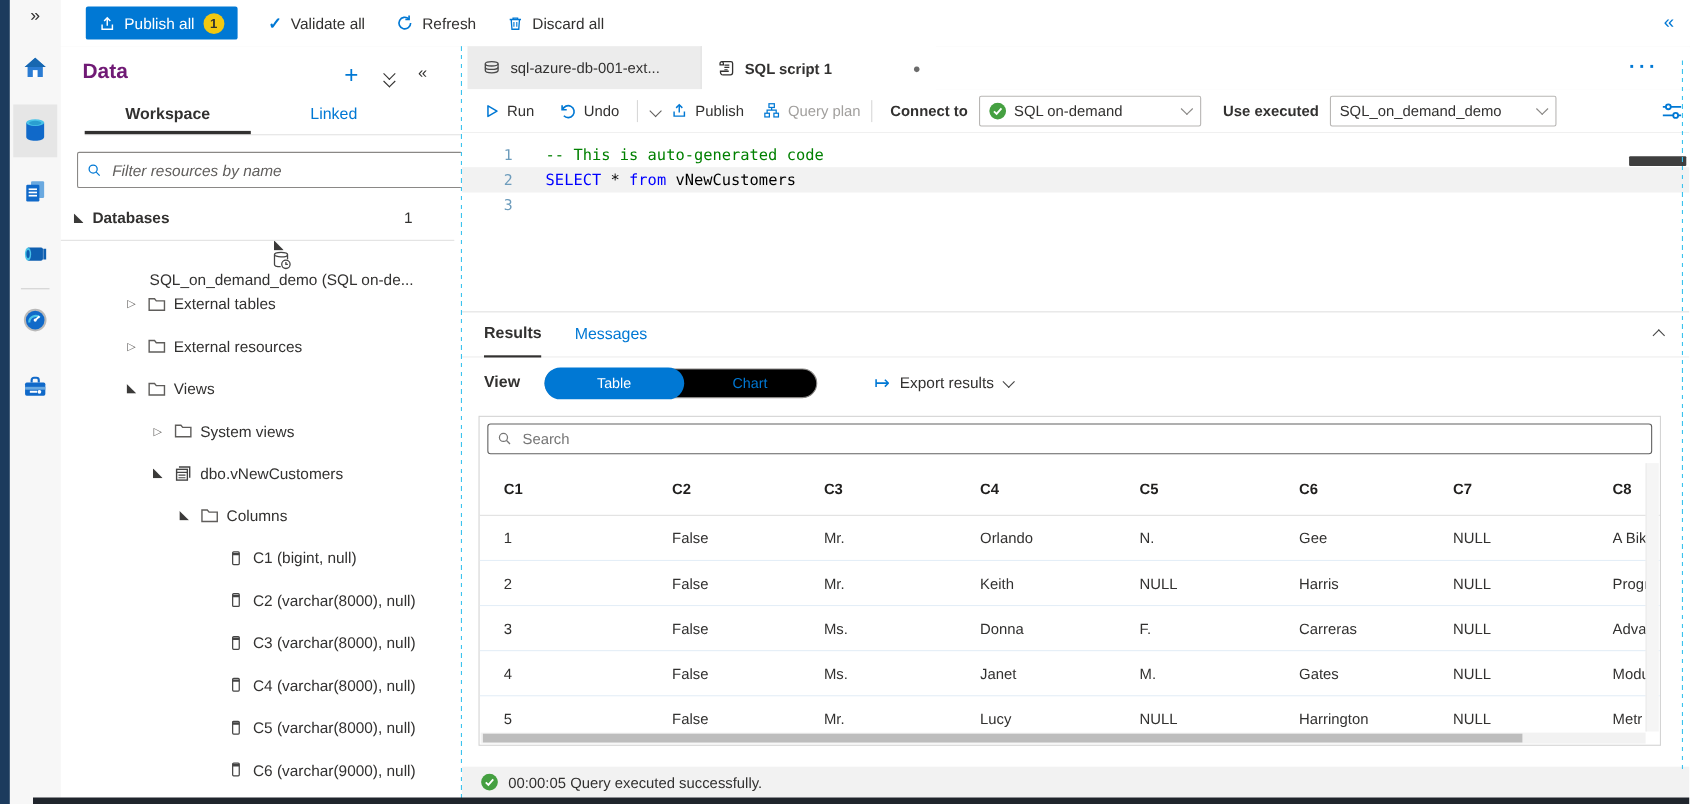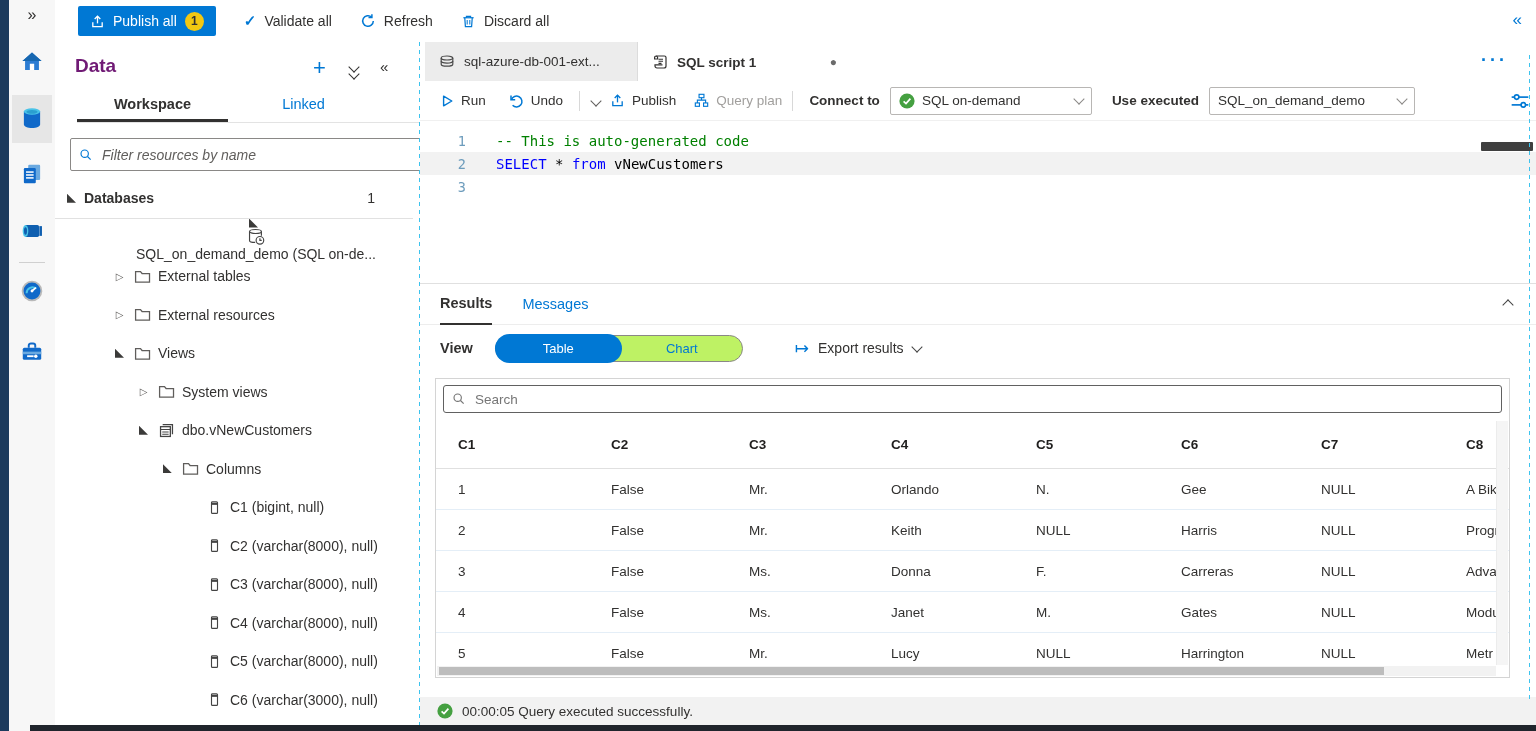--- a/index.html
+++ b/index.html
@@ -83,21 +83,21 @@
   .ed-scroll{position:absolute;right:3px;top:21px;width:52px;height:9px;background:#3f3f3f;border-radius:1px;}
   .pane-divider{position:absolute;left:420px;top:283px;width:1116px;height:1px;background:#e0e0e0;}
   
   .res-header{position:absolute;left:420px;top:284px;width:1116px;height:40px;border-bottom:1px solid #ededed;display:flex;align-items:center;}
   .res-tab{margin-left:20px;font-size:14.5px;font-weight:600;height:100%;display:flex;align-items:center;border-bottom:2.5px solid #323130;cursor:pointer;}
   .msg-tab{margin-left:30px;color:#0078d4;font-size:14.5px;cursor:pointer;}
   .res-collapse{position:absolute;right:24px;top:12px;color:#444;cursor:pointer;}
   
   .view-row{position:absolute;left:420px;top:325px;width:1116px;height:46px;display:flex;align-items:center;}
   .view-label{margin-left:20px;font-weight:700;font-size:14.5px;}
-  .view-toggle{margin-left:22px;width:248px;height:27px;border:1px solid #8a8886;border-radius:15px;display:flex;align-items:center;background:#bef264;box-sizing:border-box;cursor:pointer;}
+  .view-toggle{margin-left:22px;width:248px;height:27px;border:1px solid #8a8886;border-radius:15px;display:flex;align-items:center;background:#000000;box-sizing:border-box;cursor:pointer;}
   .seg-table{width:127px;height:29px;margin:-1px 0 -1px -1px;border-radius:15px;background:#0078d4;color:#fff;
              display:flex;align-items:center;justify-content:center;font-size:13px;}
   .seg-chart{flex:1;text-align:center;color:#0078d4;font-size:13px;}
   .export{display:flex;align-items:center;gap:9px;margin-left:52px;cursor:pointer;}
   .export-ico{color:#0078d4;font-size:17px;}
   
   .grid-card{position:absolute;left:435px;top:378px;width:1075px;height:300px;border:1px solid #d4d4d4;background:#fff;
              box-sizing:border-box;overflow:hidden;}
   .search-box{position:absolute;left:7px;top:6px;right:7px;height:28px;border:1px solid #616161;border-radius:3px;
               display:flex;align-items:center;padding:0 8px;gap:7px;box-sizing:border-box;}
@@ -380,21 +380,21 @@
           <span class="tree-label">C5 (varchar(8000), null)</span>
         </div>
         <div class="tree-row" style="padding-left: 129px;">
           <span class="t-slot"></span>
           <span class="tree-ico">
             <svg viewBox="0 0 16 16" width="15" height="15">
               <rect x="4.8" y="1.8" width="6.4" height="12.4" rx="1" fill="none" stroke="#444" stroke-width="1.2"></rect>
               <path d="M4.8 2.8h6.4v2.4H4.8z" fill="#444"></path>
             </svg>
           </span>
-          <span class="tree-label">C6 (varchar(3000), null)</span>
+          <span class="tree-label">C6 (varchar(9000), null)</span>
         </div>
         <div class="tree-row" style="padding-left: 129px;">
           <span class="t-slot"></span>
           <span class="tree-ico">
             <svg viewBox="0 0 16 16" width="15" height="15">
               <rect x="4.8" y="1.8" width="6.4" height="12.4" rx="1" fill="none" stroke="#444" stroke-width="1.2"></rect>
               <path d="M4.8 2.8h6.4v2.4H4.8z" fill="#444"></path>
             </svg>
           </span>
           <span class="tree-label"></span>

